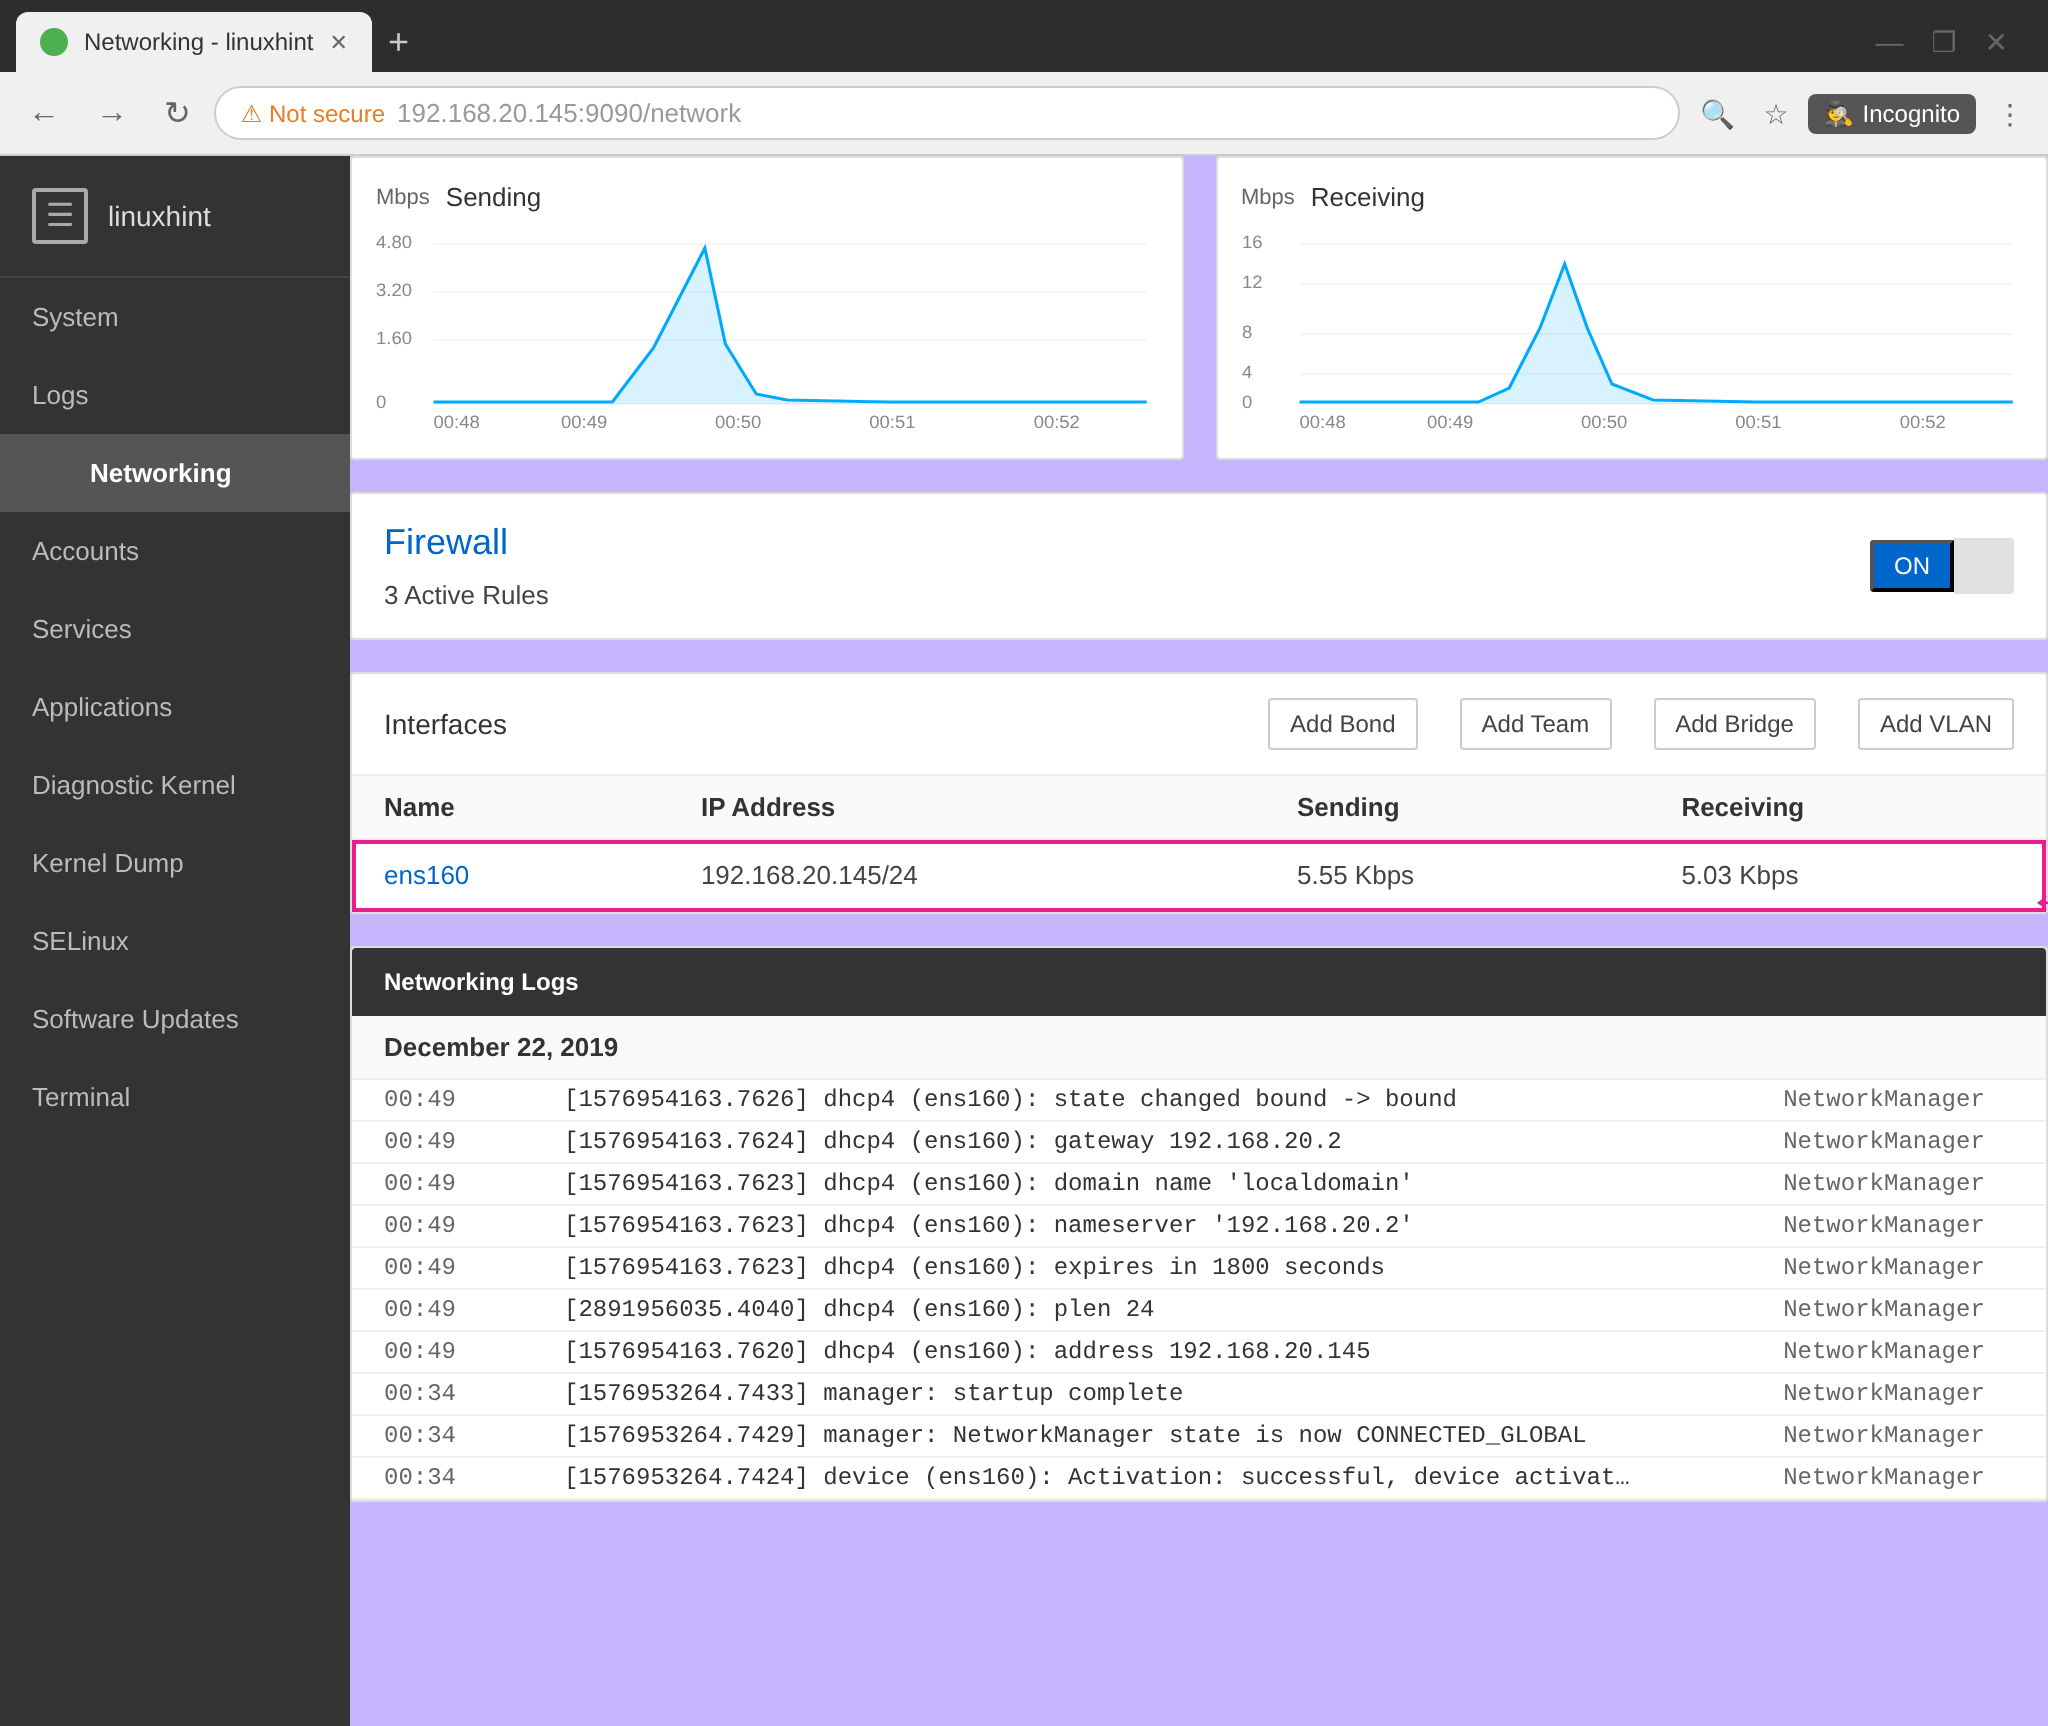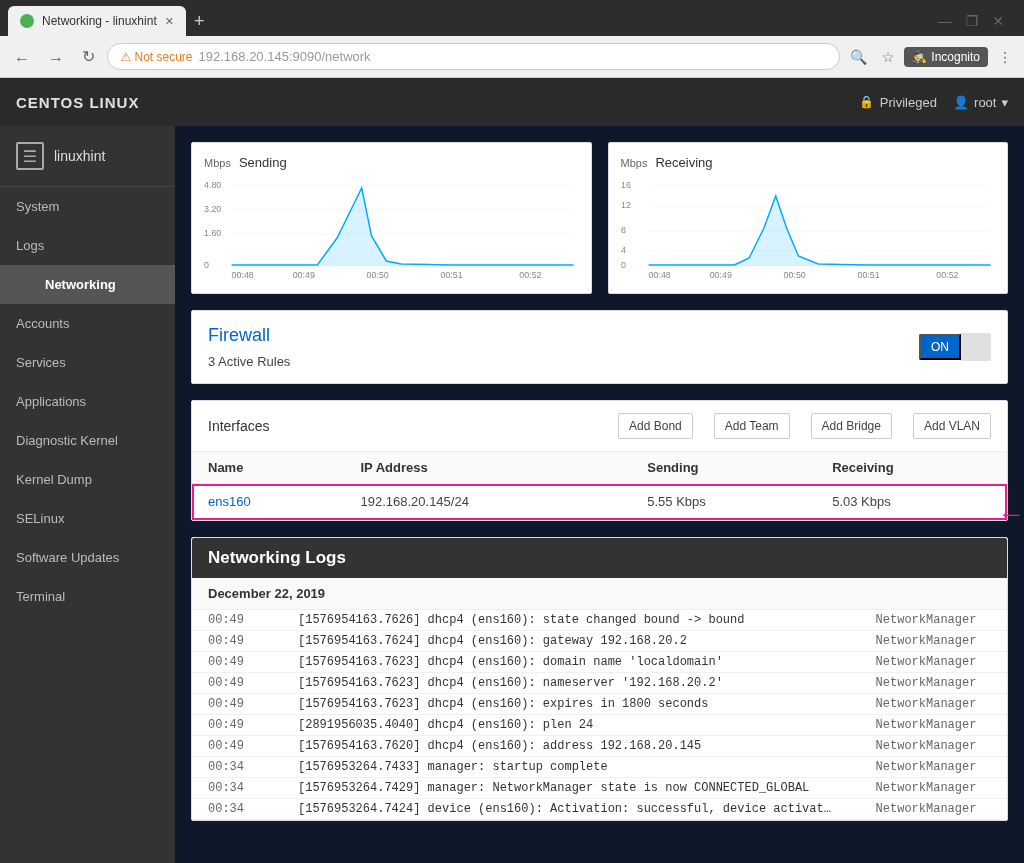--- a/index.html
+++ b/index.html
@@ -37,21 +37,21 @@
 
     
     .sidebar { width: 175px; background: #333; color: #ccc; display: flex; flex-direction: column; overflow-y: auto; }
     .sidebar-brand { padding: 16px; display: flex; align-items: center; gap: 10px; border-bottom: 1px solid #444; }
     .sidebar-brand-icon { width: 28px; height: 28px; border: 2px solid #aaa; border-radius: 2px; display: flex; align-items: center; justify-content: center; font-size: 16px; color: #aaa; }
     .sidebar-brand-name { font-size: 14px; color: #ddd; }
     .sidebar-item { padding: 12px 16px; cursor: pointer; font-size: 13px; color: #bbb; transition: background 0.15s; }
     .sidebar-item.active { background: #555; color: white; font-weight: 600; padding-left: 45px; }
 
     
-    .content { flex: 1; overflow-y: auto; background: #0f172a; padding: 16px; }
+    .content { flex: 1; overflow-y: auto; background: #c4b5fd; padding: 0; }
 
     
     .charts-row { display: flex; gap: 16px; margin-bottom: 16px; }
     .chart-card { flex: 1; background: white; border: 1px solid #ddd; border-radius: 2px; padding: 12px; }
     .chart-title-row { display: flex; align-items: center; gap: 8px; margin-bottom: 8px; }
     .chart-unit { font-size: 11px; color: #666; }
     .chart-label { font-size: 13px; color: #333; font-weight: 500; }
     .chart-svg { width: 100%; height: 100px; }
 
     
@@ -68,21 +68,21 @@
     .interfaces-actions { display: flex; gap: 21px; }
     .btn-outline { background: white; border: 1px solid #ccc; border-radius: 2px; padding: 5px 10px; font-size: 12px; cursor: pointer; color: #444; }
     .interfaces-table { width: 100%; border-collapse: collapse; }
     .interfaces-table th { padding: 8px 16px; text-align: left; font-size: 13px; font-weight: 600; color: #333; border-bottom: 1px solid #eee; background: #fafafa; }
     .interfaces-table td { padding: 10px 16px; font-size: 13px; color: #444; border-bottom: 1px solid #eee; }
     .interface-row td { }
     .interface-row td:first-child { color: #0066cc; }
 
     
     .logs-card { background: white; border: 1px solid #ddd; border-radius: 2px; }
-    .logs-header { background: #333; color: white; padding: 10px 16px; font-size: 17px; font-weight: 600; border-radius: 2px 2px 0 0; }
+    .logs-header { background: #333; color: white; padding: 10px 16px; font-size: 12px; font-weight: 600; border-radius: 2px 2px 0 0; }
     .logs-date { padding: 8px 16px; font-size: 13px; font-weight: 600; color: #333; background: #f9f9f9; border-bottom: 1px solid #eee; }
     .log-row { display: flex; align-items: flex-start; padding: 3px 16px; font-size: 12px; color: #444; font-family: 'Courier New', monospace; border-bottom: 1px solid #f0f0f0; }
     .log-time { min-width: 40px; color: #666; }
     .log-level { min-width: 50px; color: #666; }
     .log-message { flex: 1; color: #333; }
     .log-source { min-width: 130px; text-align: center; color: #666; }
   </style>
 </head>
 <body>
 
@@ -115,34 +115,20 @@
     <button class="incognito-btn">
       <span>🕵</span>
       <span>Incognito</span>
     </button>
     <button class="browser-icon-btn">⋮</button>
   </div>
 </div>
 
 <div class="app-container">
 
-  <div class="app-header">
-    <span class="app-title">CENTOS LINUX</span>
-    <div class="app-header-right">
-      <div class="privileged-badge">
-        <span class="lock-icon">🔒</span>
-        <span>Privileged</span>
-      </div>
-      <div class="user-menu">
-        <span>👤</span>
-        <span>root</span>
-        <span>▾</span>
-      </div>
-    </div>
-  </div>
 
   <div class="main-layout">
 
     <div class="sidebar">
       <div class="sidebar-brand">
         <div class="sidebar-brand-icon">☰</div>
         <span class="sidebar-brand-name">linuxhint</span>
       </div>
       <div class="sidebar-item">
         <span>System</span>

